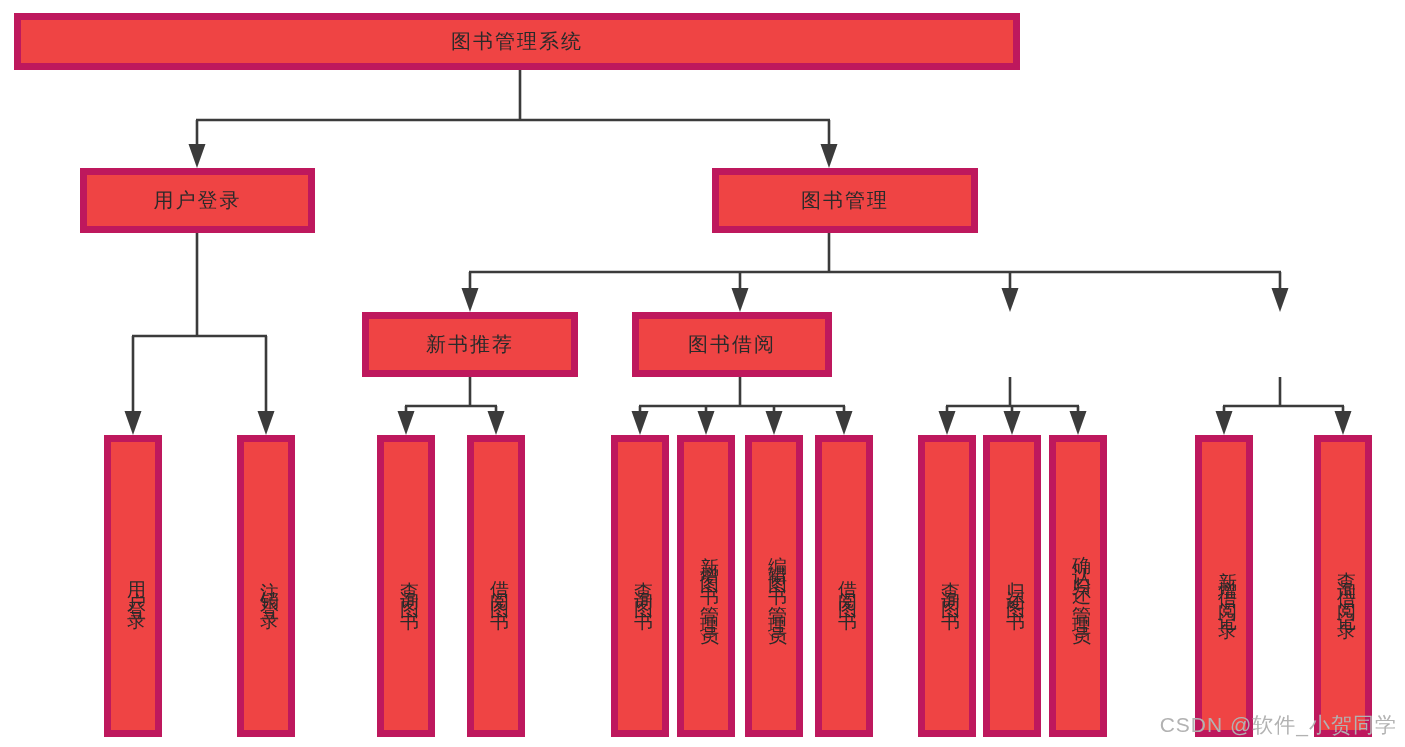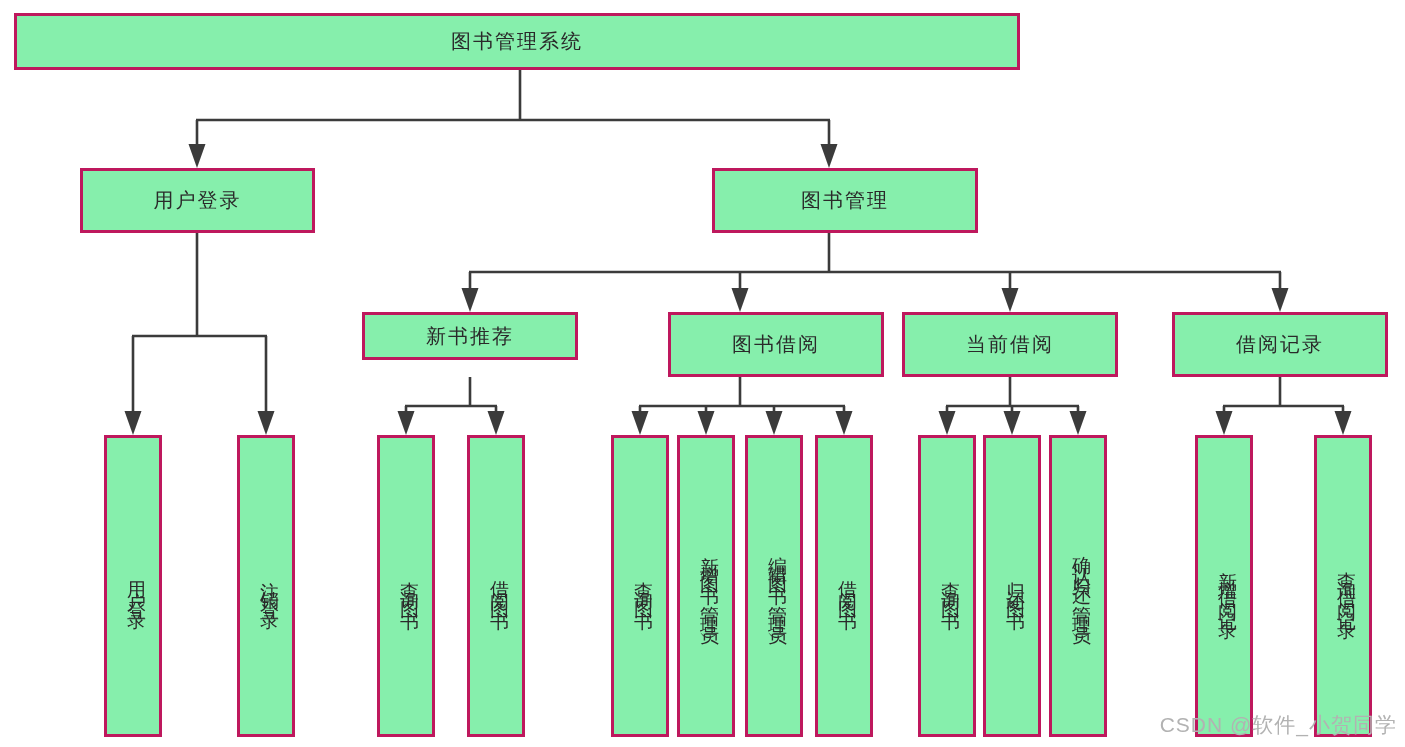--- a/index.html
+++ b/index.html
@@ -19,22 +19,22 @@
     position: absolute;
     left: 0;
     top: 0;
     width: 1405px;
     height: 747px;
     z-index: 1;
   }
   .node {
     position: absolute;
     box-sizing: border-box;
-    border: 3px solid #be185d;
-    background: #86efac;
+    border: 7px solid #be185d;
+    background: #ef4444;
     display: flex;
     align-items: center;
     justify-content: center;
     color: #2a2a2a;
     z-index: 2;
   }
   .h-node {
     font-size: 20px;
     letter-spacing: 2px;
     white-space: nowrap;
@@ -134,24 +134,22 @@
       <polygon points="1215.5,411 1232.5,411 1224,435"></polygon>
       <polygon points="1334.5,411 1351.5,411 1343,435"></polygon>
     </g>
   </svg>
 
   <div class="node h-node" style="left:14px; top:13px; width:1006px; height:57px;">图书管理系统</div>
 
   <div class="node h-node" style="left:80px; top:168px; width:235px; height:65px;">用户登录</div>
   <div class="node h-node" style="left:712px; top:168px; width:266px; height:65px;">图书管理</div>
 
-  <div class="node h-node" style="left:362px; top:312px; width:216px; height:48px;">新书推荐</div>
-  <div class="node h-node" style="left:668px; top:312px; width:216px; height:65px;">图书借阅</div>
-  <div class="node h-node" style="left:902px; top:312px; width:216px; height:65px;">当前借阅</div>
-  <div class="node h-node" style="left:1172px; top:312px; width:216px; height:65px;">借阅记录</div>
+  <div class="node h-node" style="left:362px; top:312px; width:216px; height:65px;">新书推荐</div>
+  <div class="node h-node" style="left:632px; top:312px; width:200px; height:65px;">图书借阅</div>
 
   <div class="node v-node" style="left:104px; top:435px; width:58px; height:302px;">用户登录</div>
   <div class="node v-node" style="left:237px; top:435px; width:58px; height:302px;">注销登录</div>
 
   <div class="node v-node" style="left:377px; top:435px; width:58px; height:302px;">查询图书</div>
   <div class="node v-node" style="left:467px; top:435px; width:58px; height:302px;">借阅图书</div>
 
   <div class="node v-node" style="left:611px; top:435px; width:58px; height:302px;">查询图书</div>
   <div class="node v-node" style="left:677px; top:435px; width:58px; height:302px;">新增图书（管理员）</div>
   <div class="node v-node" style="left:745px; top:435px; width:58px; height:302px;">编辑图书（管理员）</div>

